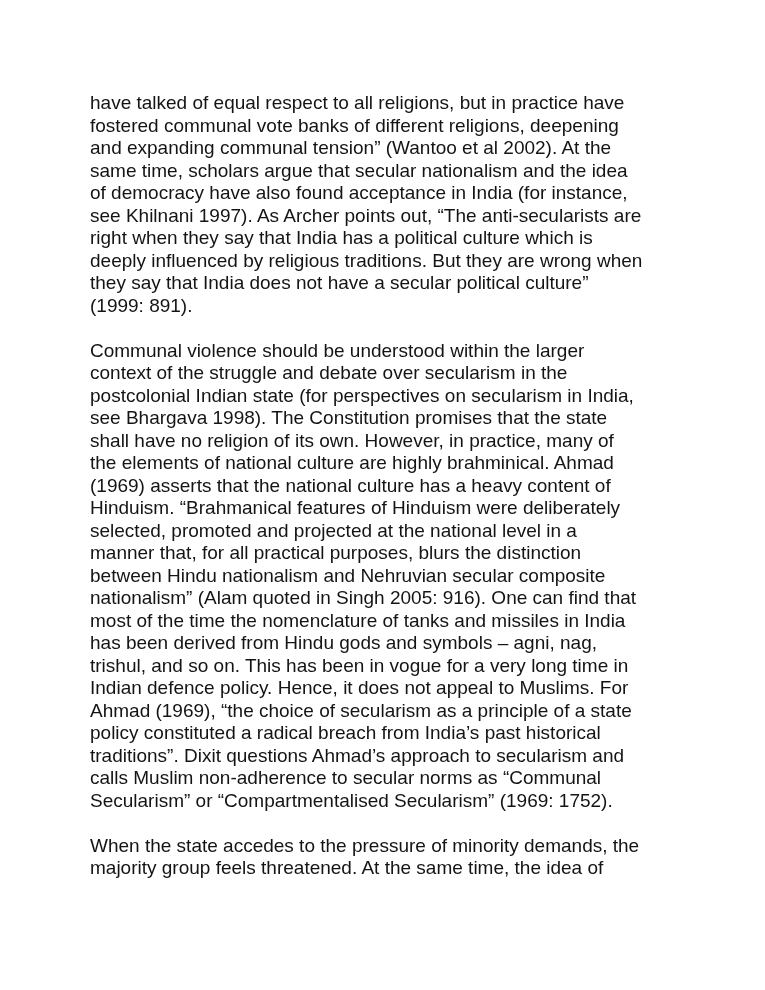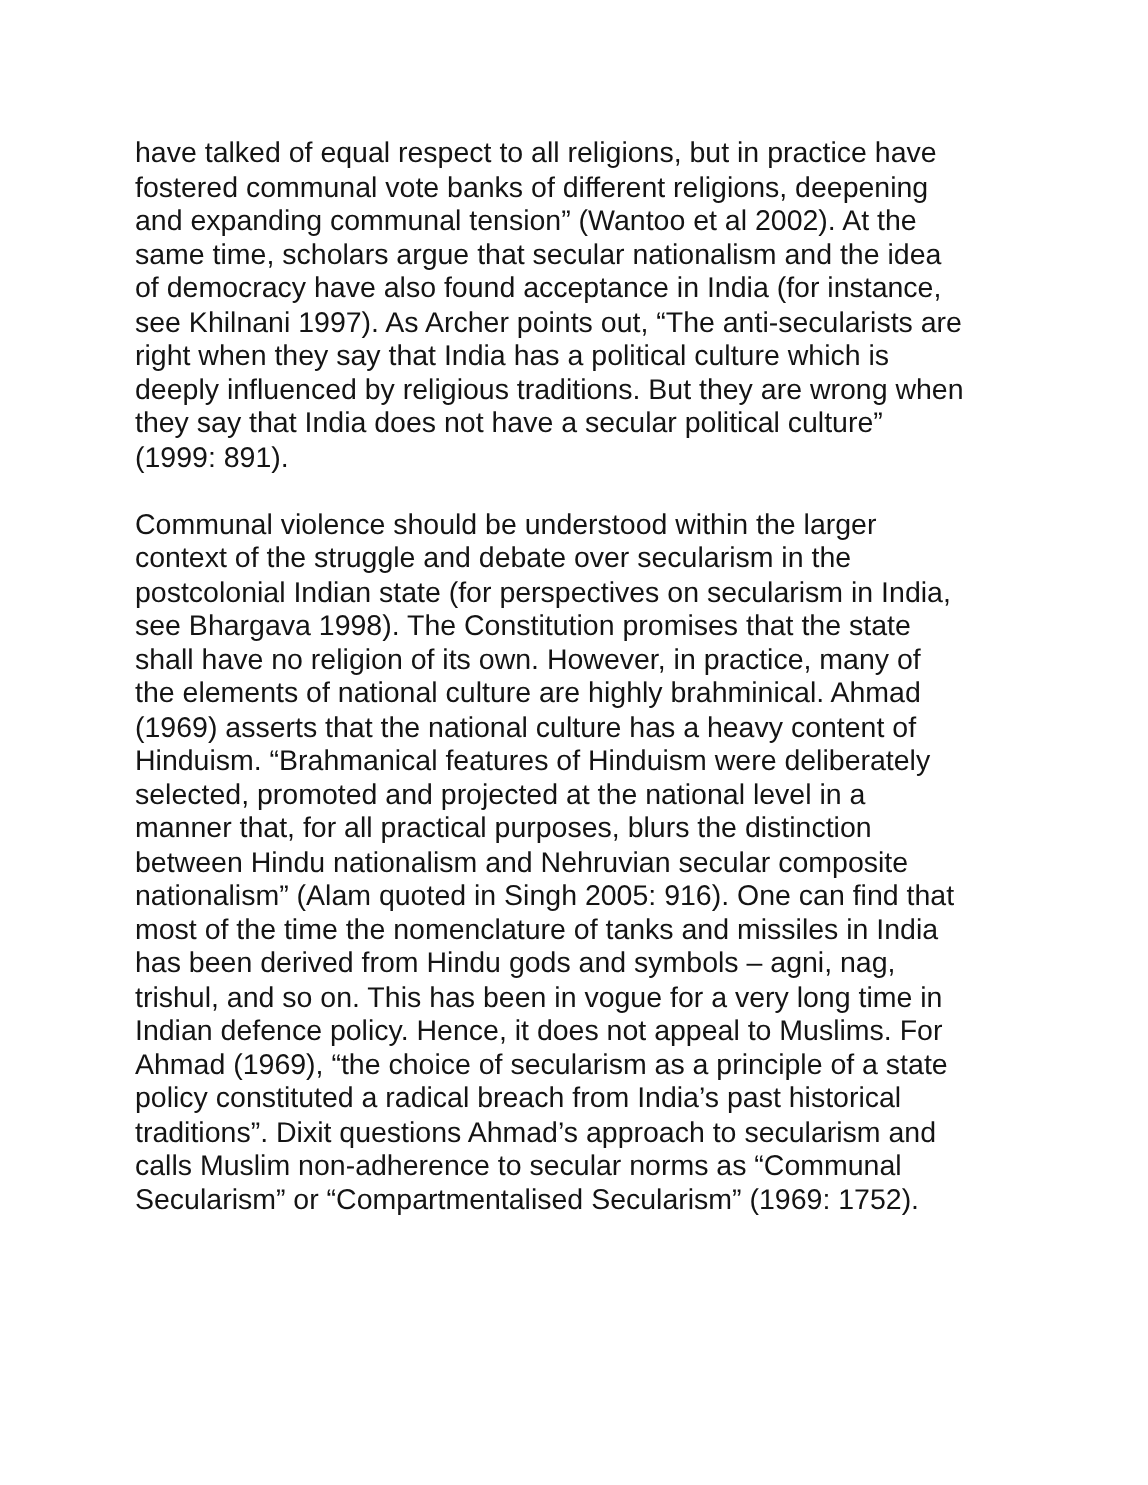--- a/index.html
+++ b/index.html
@@ -55,13 +55,15 @@
 nationalism” (Alam quoted in Singh 2005: 916). One can find that
 most of the time the nomenclature of tanks and missiles in India
 has been derived from Hindu gods and symbols – agni, nag,
 trishul, and so on. This has been in vogue for a very long time in
 Indian defence policy. Hence, it does not appeal to Muslims. For
 Ahmad (1969), “the choice of secularism as a principle of a state
 policy constituted a radical breach from India’s past historical
 traditions”. Dixit questions Ahmad’s approach to secularism and
 calls Muslim non-adherence to secular norms as “Communal
 Secularism” or “Compartmentalised Secularism” (1969: 1752).</p>
+  <p class="para">When the state accedes to the pressure of minority demands, the
+majority group feels threatened. At the same time, the idea of</p>
 </div>
 
 </body></html>

